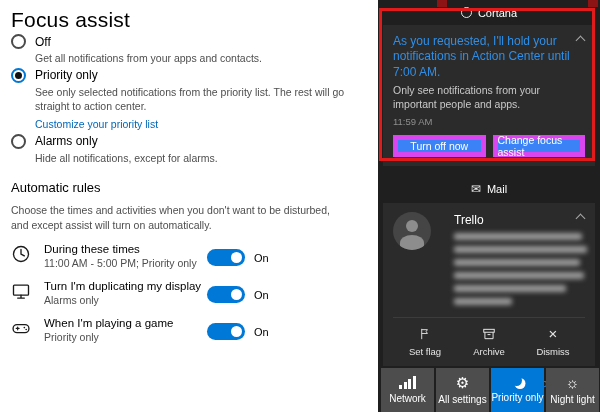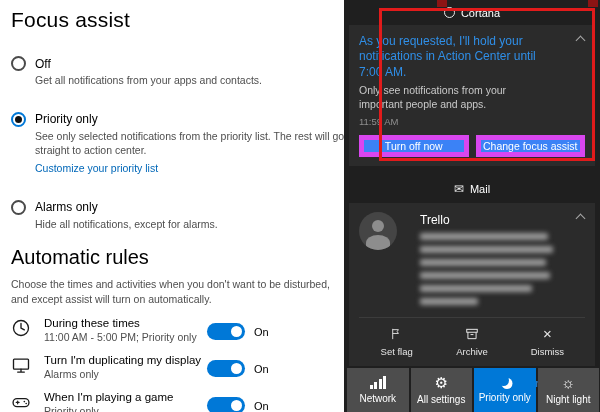--- a/index.html
+++ b/index.html
@@ -8,43 +8,43 @@
   .stage{position:relative;width:600px;height:412px;overflow:hidden;background:#fff}
 
   
   .settings{position:absolute;left:0;top:0;width:378px;height:412px;background:#fff;color:#000;padding:8px 2px 0 11px}
   .page-title{font-size:21px;font-weight:400;letter-spacing:.2px}
   .intro{margin-top:8px}
   .blur-bar{height:9px;background:#b9b9b9;border-radius:2px;filter:blur(2px)}
   .intro .blur-bar{width:208px;margin-bottom:4px}
   .intro-tail{font-size:11px;color:#1b1b1b}
 
-  .radio-block{margin-top:24px}
+  .radio-block{margin-top:2px}
   .radio-row{display:flex;align-items:center;gap:9px}
   .radio{width:15px;height:15px;border:2px solid #4a4a4a;border-radius:50%;background:#fff;flex:none;position:relative;cursor:pointer}
   .radio.checked{border-color:#0078d7}
   .radio.checked::after{content:"";position:absolute;left:50%;top:50%;width:7px;height:7px;margin:-3.5px 0 0 -3.5px;background:#111;border-radius:50%}
   .radio-label{font-size:12px;color:#000}
   .radio-desc{font-size:10.5px;color:#4e4e4e;margin:3px 0 0 24px;line-height:1.32;max-width:332px}
   .link{font-size:10.5px;color:#0067b8;margin:4px 0 0 24px;display:inline-block;cursor:pointer}
 
-  .section-heading{font-size:20px;font-weight:400;margin-top:15px;color:#000}
+  .section-heading{font-size:13px;font-weight:400;margin-top:15px;color:#000}
   .section-desc{font-size:10.5px;color:#4e4e4e;margin-top:8px;max-width:330px;line-height:1.35}
 
   .rule{display:flex;align-items:center;margin-top:11px}
   .rule-icon{width:22px;flex:none;color:#1a1a1a;margin-top:1px}
   .rule-text{flex:0 0 163px;margin-left:11px}
   .rule-label{font-size:11.5px;color:#000}
   .rule-detail{font-size:10.5px;color:#4e4e4e;margin-top:2px}
   .toggle{width:38px;height:17px;border-radius:9px;background:#0078d7;position:relative;flex:none;margin-top:3px;cursor:pointer}
   .toggle::after{content:"";position:absolute;right:3px;top:3px;width:11px;height:11px;border-radius:50%;background:#fff}
   .toggle-state{font-size:11px;color:#000;margin:5px 0 0 9px}
 
   
-  .action-center{position:absolute;right:0;top:0;width:256px;height:412px;background:#1f1f1f;color:#fff}
+  .action-center{position:absolute;right:0;top:0;width:222px;height:412px;background:#1f1f1f;color:#fff}
   .group-header{display:flex;justify-content:center;align-items:center;gap:6px;height:25px;font-size:11px;color:#fff}
   .cortana-circle{width:11px;height:11px;border:1.5px solid #e8e8e8;border-radius:50%;flex:none}
   .mail-glyph{font-size:12px;line-height:1;color:#e8e8e8}
 
   .card{background:#2b2b2b;margin:0 5px;padding:9px 10px;position:relative}
   .chevron-up{position:absolute;top:12px;right:11px;width:7px;height:7px;border-left:1.5px solid #a8a8a8;border-top:1.5px solid #a8a8a8;transform:rotate(45deg);cursor:pointer}
   .notif-title{color:#2f8fe8;font-size:12px;line-height:1.28;max-width:186px}
   .notif-body{color:#c9c9c9;font-size:10.5px;line-height:1.3;margin-top:4px;max-width:186px}
   .notif-time{color:#8f8f8f;font-size:9.5px;margin-top:5px}
   .btn-row{display:flex;gap:7px;margin-top:8px}

